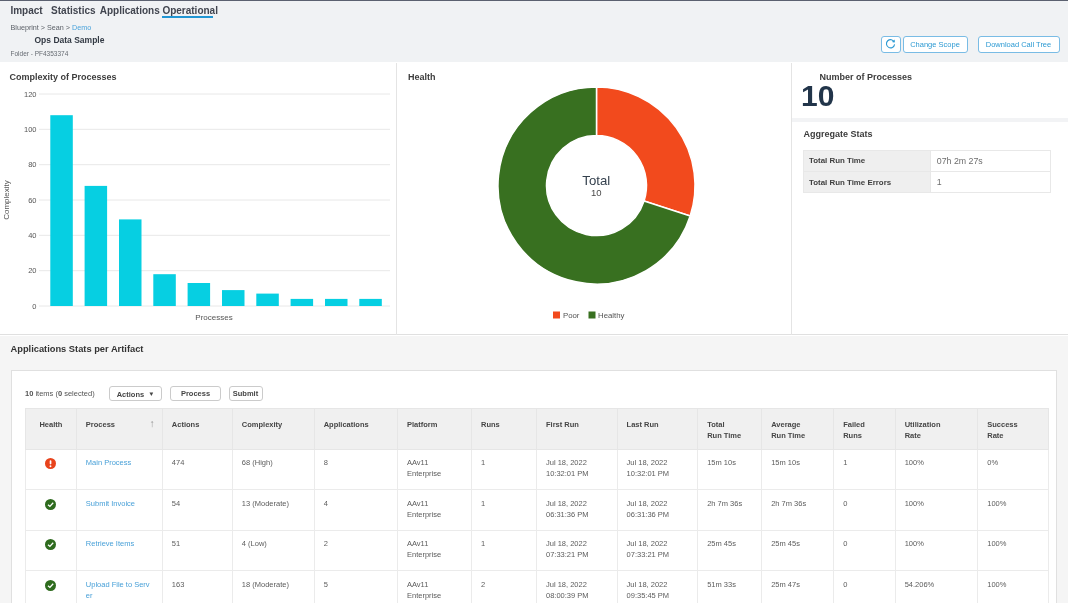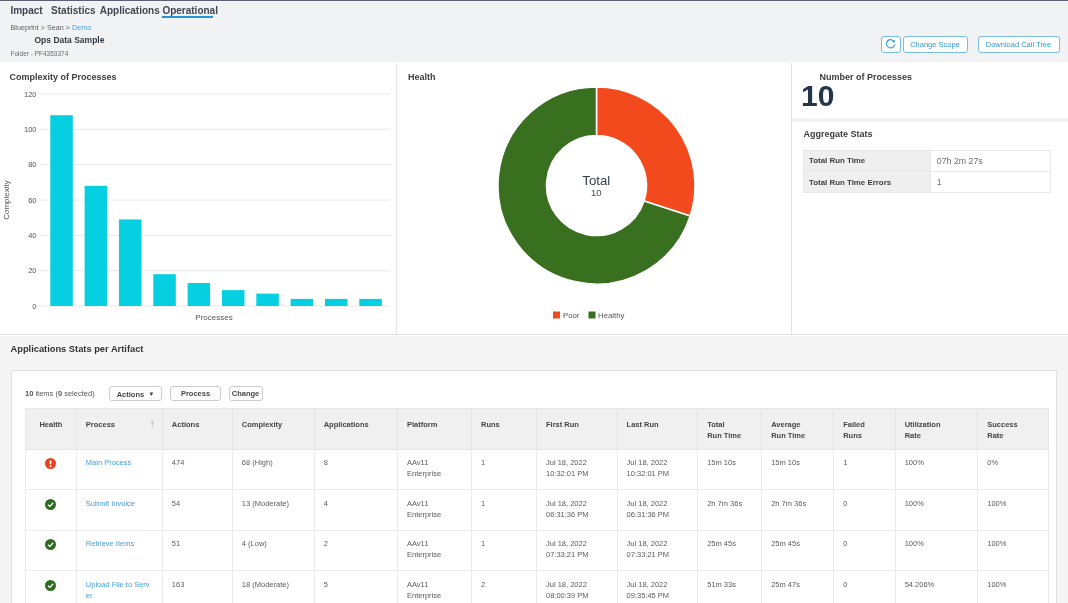--- a/index.html
+++ b/index.html
@@ -146,21 +146,21 @@
     </table>
 </div>
 
 <div id="lower">
   <div id="lowhead">Applications Stats per Artifact</div>
   <div id="bigcard">
     <div id="toolbar">
       <span id="itemstxt"><b>10</b> items (<b>0</b> selected)</span>
       <span class="tbbtn" style="left:84px; width:53.2px;">Actions &nbsp;<span style="font-size:6.3px; vertical-align:0.5px;">▼</span></span>
       <span class="tbbtn" style="left:145.2px; width:50.6px;">Process</span>
-      <span class="tbbtn" style="left:203.5px; width:34px;">Change</span>
+      <span class="tbbtn" style="left:203.5px; width:34px;">Submit</span>
     </div>
     <table id="dt">
       <colgroup>
         <col style="width:50.8px">
           <col style="width:86px">
           <col style="width:70px">
         <col style="width:81.9px">
           <col style="width:83.3px">
           <col style="width:74px">
         <col style="width:65px">

